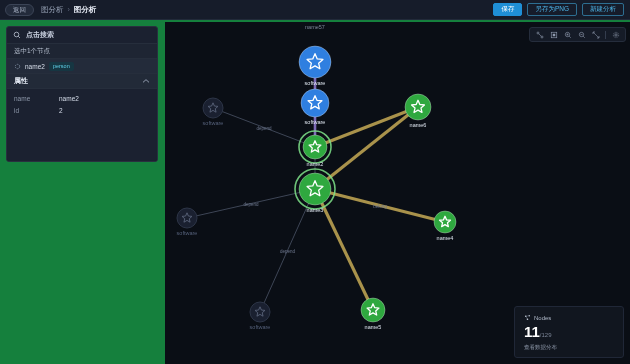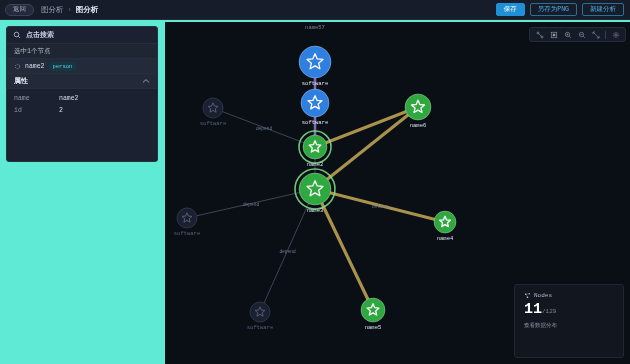--- a/index.html
+++ b/index.html
@@ -5,22 +5,21 @@
   * { box-sizing: border-box; margin: 0; padding: 0; }
   html, body {
     width: 630px; height: 364px;
     background: #0d1117;
     font-family: "Liberation Sans", sans-serif;
     overflow: hidden;
   }
   #app {
     position: relative;
     width: 630px; height: 364px;
-    background: #5eead4;
-    font-family: Liberation Mono, monospace;
+    background: #15803d;
   }
 
   
   .topbar {
     position: absolute; left: 0; top: 0;
     width: 630px; height: 20px;
     background: #161c2a;
     border-bottom: 1px solid #222a3a;
     display: flex; align-items: center;
   }
@@ -168,21 +167,21 @@
     position: absolute;
     font-size: 5.5px;
     color: #7d8699;
     transform: translateX(-50%);
     white-space: nowrap;
   }
 
   
   .stats {
     position: absolute; right: 6px; bottom: 6px;
-    width: 110px; height: 74px;
+    width: 110px; height: 52px;
     background: #11161f;
     border: 1px solid #202737;
     border-radius: 3px;
     display: flex;
   }
   .stat {
     flex: 1;
     padding: 7px 0 0 9px;
   }
   .stat .hd { display: flex; align-items: center; gap: 3px; }

